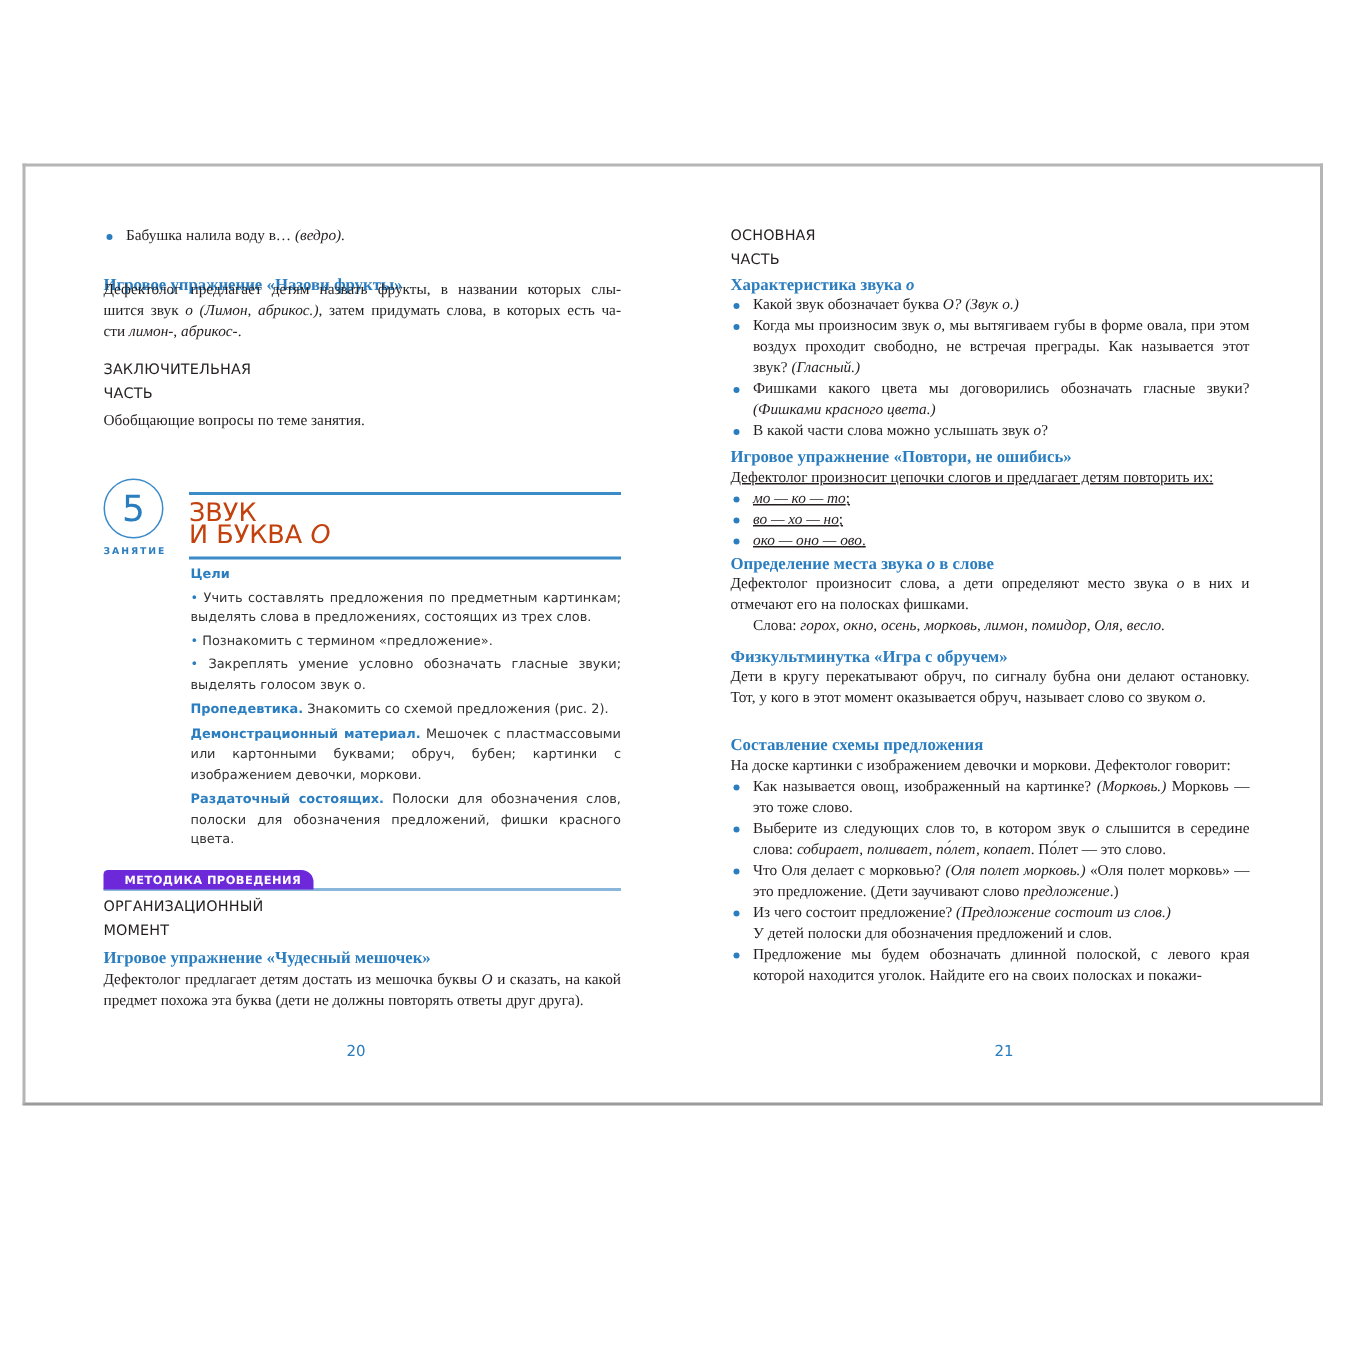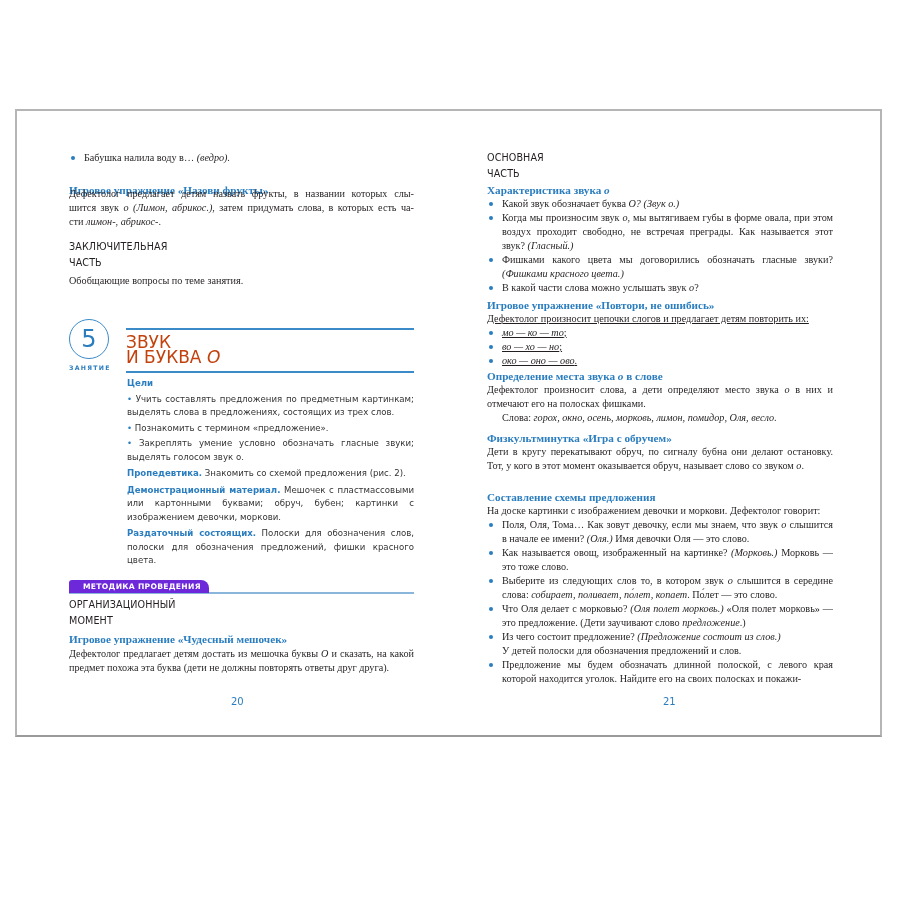--- a/index.html
+++ b/index.html
@@ -112,21 +112,20 @@
       <div class="just"><span>Дефектолог произносит слова, а дети определяют место звука </span><i>о</i><span> в них и отмечают его на полосках фишками.</span></div>
       <div style="padding-left:15px;"><span>Слова: </span><i>горох, окно, осень, морковь, лимон, помидор, Оля, весло.</i></div>
     </div>
 
     <div class="abs blue-h" style="top:320px; left:0;">Физкультминутка «Игра с обручем»</div>
     <div class="abs serif just" style="top:334px; left:0; width:346px;"><span>Дети в кругу перекатывают обруч, по сигналу бубна они делают остановку. Тот, у кого в этот момент оказывается обруч, называет слово со звуком </span><i>о</i><span>.</span></div>
 
     <div class="abs blue-h" style="top:379px; left:0;">Составление схемы предложения</div>
     <div class="abs serif" style="top:393px; left:0; width:346px;">
       <div class="just">На доске картинки с изображением девочки и моркови. Дефектолог говорит:</div>
-      <div class="bul just"><span>Поля, Оля, Тома… Как зовут девочку, если мы знаем, что звук </span><i>о</i><span> слышится в начале ее имени? </span><i>(Оля.)</i><span> Имя девочки Оля — это слово.</span></div>
       <div class="bul just"><span>Как называется овощ, изображенный на картинке? </span><i>(Морковь.)</i><span> Морковь — это тоже слово.</span></div>
       <div class="bul just"><span>Выберите из следующих слов то, в котором звук </span><i>о</i><span> слышится в середине слова: </span><i>собирает, поливает, по́лет, копает</i><span>. По́лет — это слово.</span></div>
       <div class="bul just"><span>Что Оля делает с морковью? </span><i>(Оля полет морковь.)</i><span> «Оля полет морковь» — это предложение. (Дети заучивают слово </span><i>предложение</i><span>.)</span></div>
       <div class="bul"><span>Из чего состоит предложение? </span><i>(Предложение состоит из слов.)</i></div>
       <div style="padding-left:15px;">У детей полоски для обозначения предложений и слов.</div>
       <div class="bul just"><span>Предложение мы будем обозначать длинной полоской, с левого края которой находится уголок. Найдите его на своих полосках и покажи-</span></div>
     </div>
 
     <div class="abs page-num" style="top:585px; left:176px;">21</div>
   </div>

